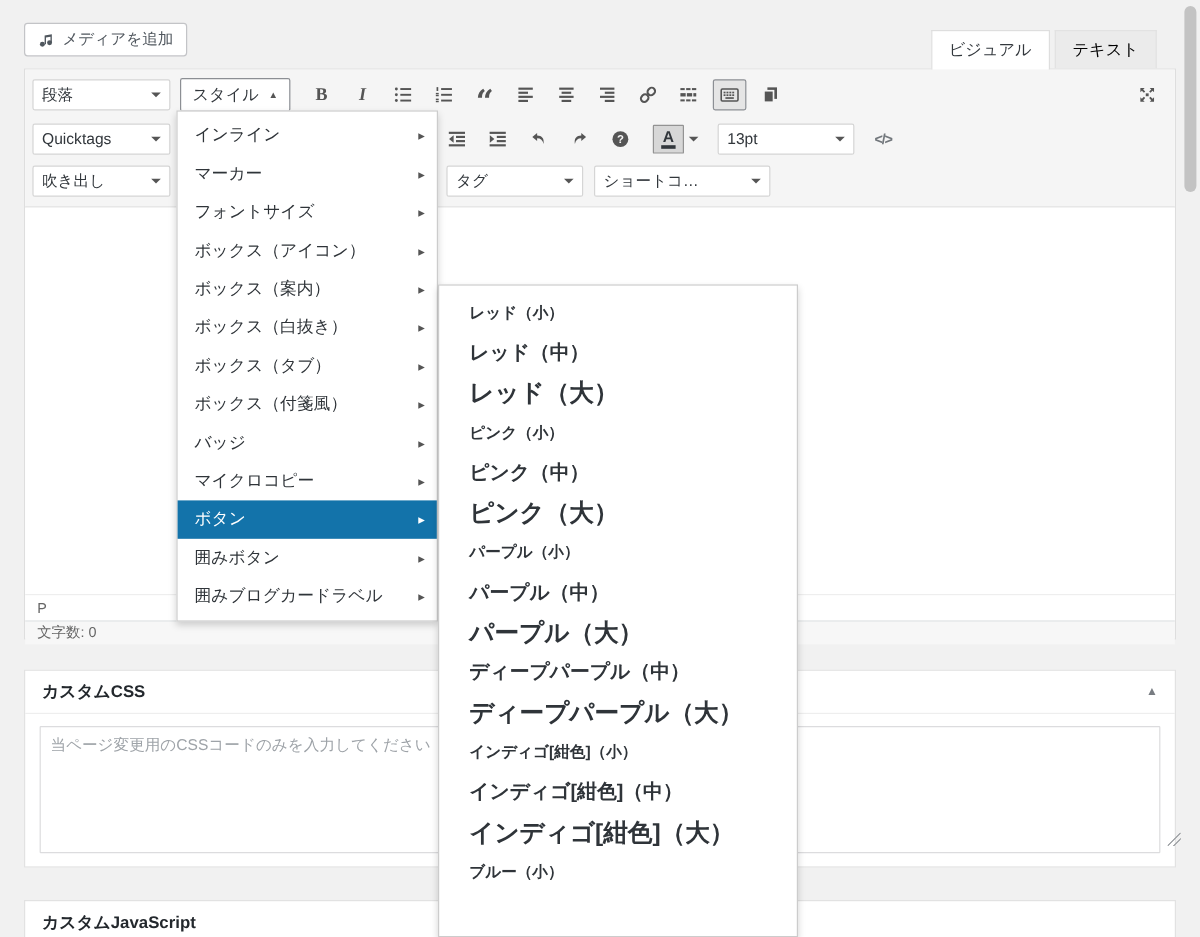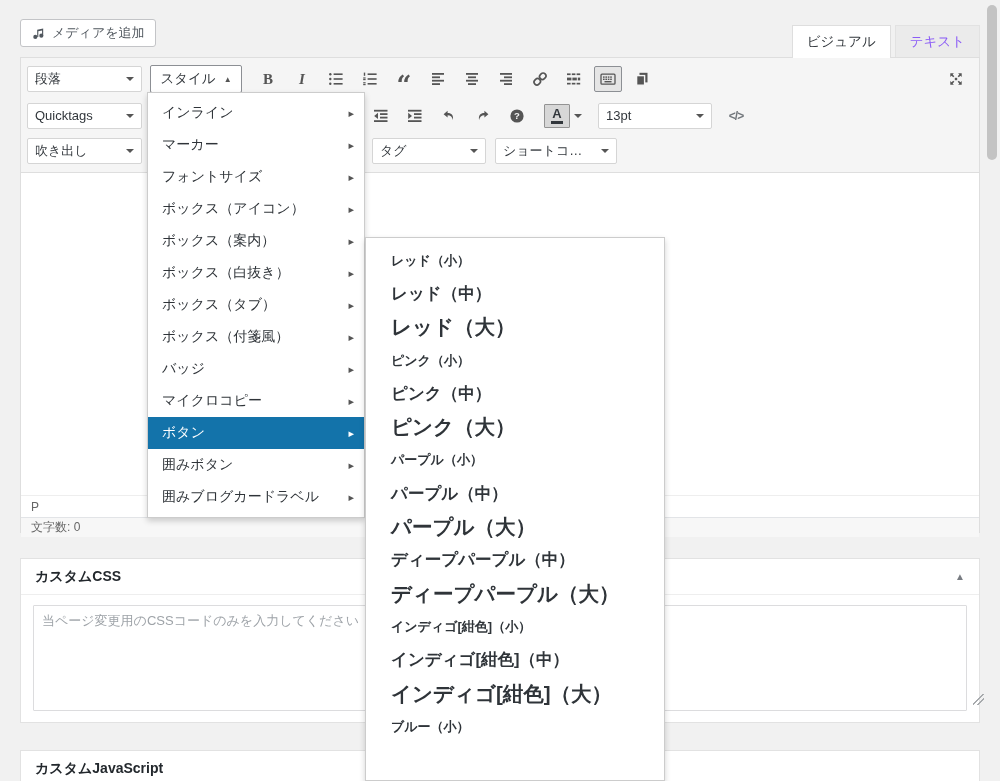--- a/index.html
+++ b/index.html
@@ -10,24 +10,24 @@
     color:#32373c;
   }
   
   .media-btn {
     position:absolute; left:20px; top:19px; height:28px;
     display:flex; align-items:center; gap:6px;
     background:#fff; border:1px solid #c3c4c7; border-radius:3px;
     padding:0 10px; font-size:13px; color:#50575e; cursor:pointer;
   }
   .media-btn svg { display:block; }
-  .tabs { position:absolute; right:20px; top:25px; display:flex; height:33px; }
+  .tabs { position:absolute; right:36px; top:25px; display:flex; height:33px; }
   .tab {
     font-size:13.5px; padding:7px 14px 0; height:33px; cursor:pointer;
-    border:1px solid #dedede; border-bottom:none; margin-left:4px; color:#8b5cf6;
+    border:1px solid #dedede; border-bottom:none; margin-left:4px; color:#000000;
   }
   .tab.active { background:#fff; color:#32373c; position:relative; z-index:2; }
   .tab.inactive { background:#ebebeb; border-color:#e2e2e2; }
 
   
   .editor {
     position:absolute; left:20px; top:57px; width:960px; height:476px;
     background:#fff; border:1px solid #dedede;
   }
   .toolbar { background:#f5f5f5; border-bottom:1px solid #dedede; padding:2px 0 4px; }
@@ -349,21 +349,21 @@
       <div class="select w115">
         <span>吹き出し</span>
       </div>
       <div class="spacer" style="width:104px"></div>
       <div class="select covered-select" style="width:117px">
         <span></span>
       </div>
       <div class="select" style="width:114px; margin-left:9px">
         <span>タグ</span>
       </div>
-      <div class="select" style="width:122px; margin-left:9px">
+      <div class="select" style="width:147px; margin-left:9px">
         <span>ショートコ…</span>
       </div>
     </div>
   </div>
 
   <div class="content-area"></div>
 
   <div class="path-bar">
     <span>P</span>
   </div>

